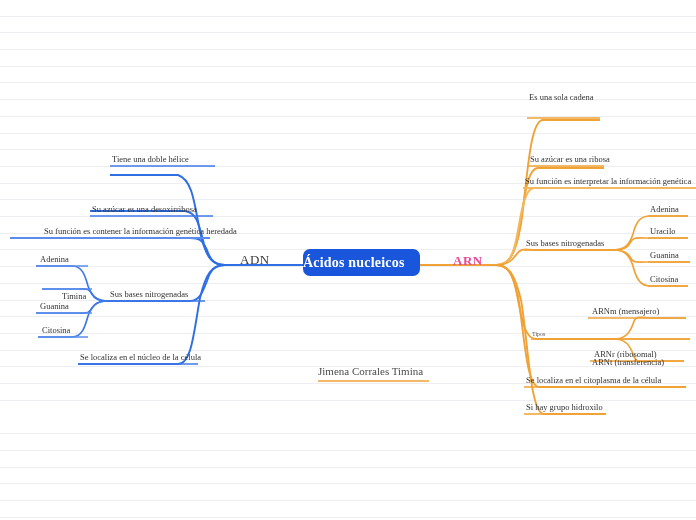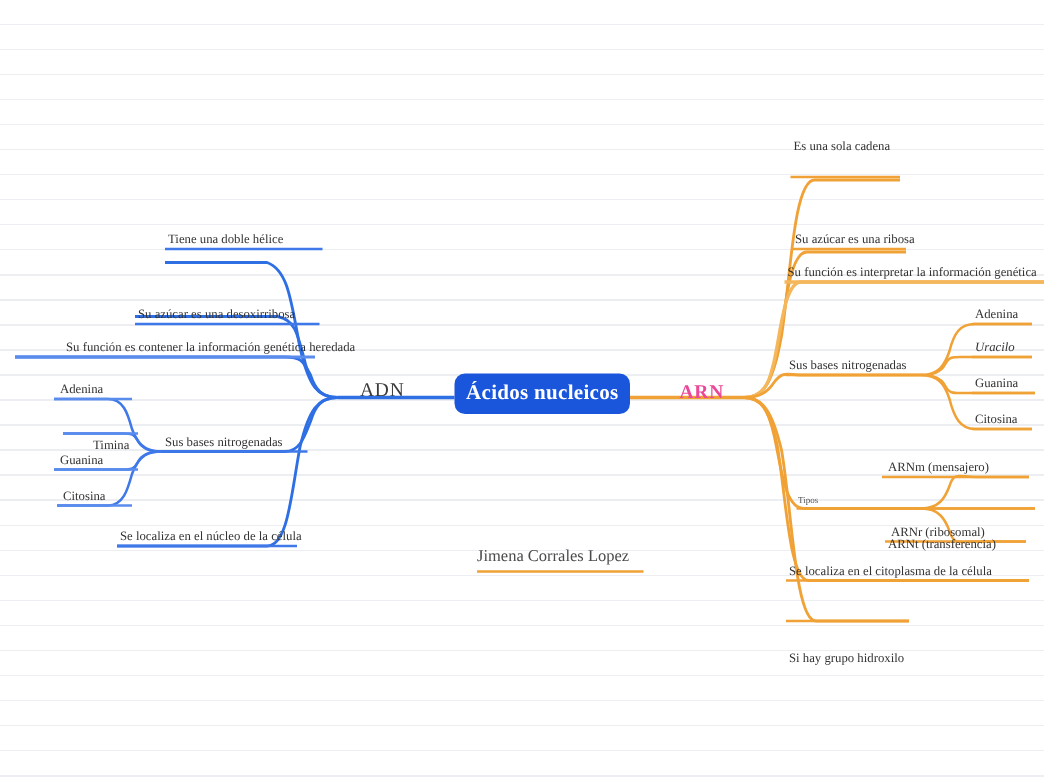--- a/index.html
+++ b/index.html
@@ -36,21 +36,21 @@
     letter-spacing:.5px;
   }
   #adn-label{color:#3b3b3b;}
   #arn-label{color:#ec4899;font-weight:bold;}
   #center{
     position:absolute;
     left:303px;top:249px;
     width:117px;height:27px;
     background:#1a56db;
     border-radius:7px;
-    display:flex;align-items:center;justify-content:center;
+    display:flex;align-items:center;justify-content:flex-start;
     color:#ffffff;
     font-size:14px;
     font-weight:bold;
     letter-spacing:.2px;
     box-sizing:border-box;
   }
   #author{
     position:absolute;
     left:318px;top:365px;
     font-size:11px;
@@ -154,29 +154,29 @@
 <div class="node n-leaf" style="left:530px;top:155px;">Su azúcar es una ribosa</div>
 
 <div class="node n-leaf" style="left:525px;top:177px;">Su función es interpretar la información genética</div>
 
 <div class="node n-mid" style="left:526px;top:239px;">Sus bases nitrogenadas</div>
 
 <div class="node n-tiny" style="left:532px;top:331px;">Tipos</div>
 
 <div class="node n-leaf" style="left:526px;top:376px;">Se localiza en el citoplasma de la célula</div>
 
-<div class="node n-leaf" style="left:526px;top:403px;margin-top:31px;">Si hay grupo hidroxilo</div>
+<div class="node n-leaf" style="left:526px;top:403px;">Si hay grupo hidroxilo</div>
 
 <div class="node n-leaf" style="left:650px;top:205px;">Adenina</div>
 
-<div class="node n-leaf" style="left:650px;top:227px;font-style:italic;">Uracilo</div>
+<div class="node n-leaf" style="left:650px;top:227px;">Uracilo</div>
 
 <div class="node n-leaf" style="left:650px;top:251px;">Guanina</div>
 
 <div class="node n-leaf" style="left:650px;top:275px;">Citosina</div>
 
 <div class="node n-leaf" style="left:592px;top:307px;">ARNm (mensajero)</div>
 
 <div class="node n-leaf" style="left:592px;top:328px;margin-top:30px;">ARNt (transferencia)</div>
 
 <div class="node n-leaf" style="left:594px;top:350px;">ARNr (ribosomal)</div>
 
-<div id="author">Jimena Corrales Lopez</div>
+<div id="author">Jimena Corrales Timina</div>
 
 </body></html>

